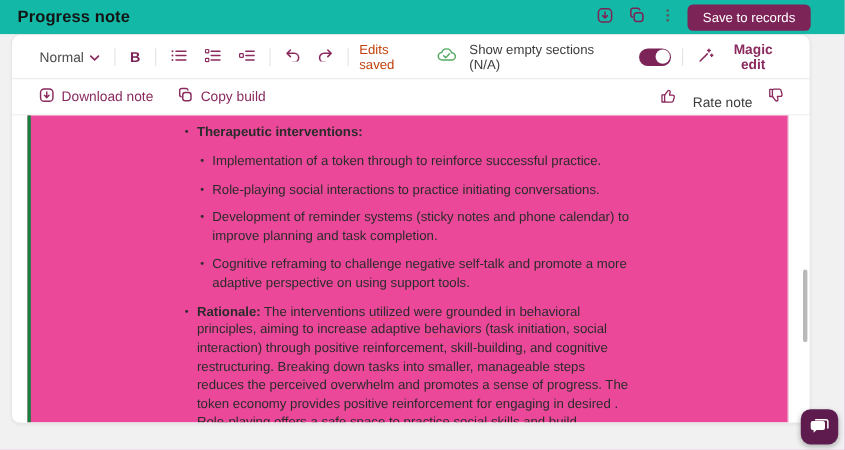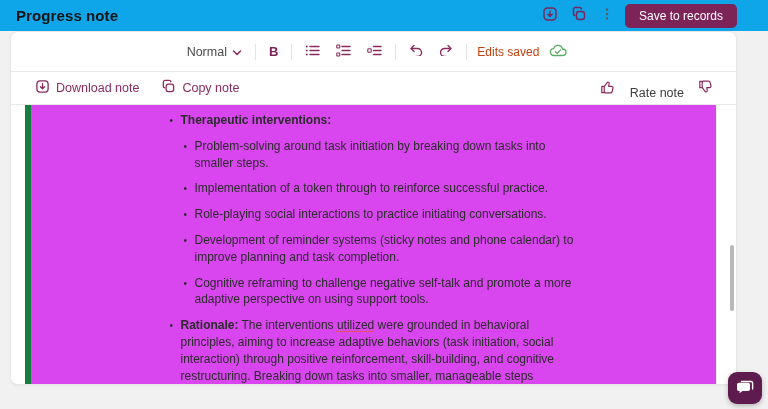--- a/index.html
+++ b/index.html
@@ -10,21 +10,21 @@
     --red:#e0524d;
     --pagebg:#f1f1f2;
     --border:#e9e9e9;
     --ink:#2b2b2b;
   }
   *{margin:0;padding:0;box-sizing:border-box;}
   html,body{width:768px;height:409px;overflow:hidden;}
   body{background:var(--pagebg);font-family:"Liberation Sans",sans-serif;position:relative;}
 
   
-  .app-header{position:absolute;top:0;left:0;right:0;height:31px;background:#0ea5e9;
+  .app-header{position:absolute;top:0;left:0;right:0;height:31px;background:#14b8a6;
     display:flex;align-items:center;justify-content:space-between;padding:0 31px 0 16px;}
   .app-title{font-size:15px;font-weight:700;color:#141414;letter-spacing:.1px;}
   .header-controls{display:flex;align-items:center;gap:9px;}
   .icon-btn{background:none;border:none;cursor:pointer;display:flex;align-items:center;justify-content:center;padding:2px;}
   .save-btn{background:var(--brand);color:#fff;border:none;border-radius:5px;height:24px;
     padding:0 14px;font-size:12px;font-family:inherit;cursor:pointer;}
 
   
   .card{position:absolute;left:10px;top:31px;width:727px;height:354px;background:#fff;
     border:1px solid #e7e7e7;border-radius:8px;box-shadow:0 1px 3px rgba(0,0,0,.05);overflow:hidden;}
@@ -51,21 +51,21 @@
     justify-content:space-between;padding:0 20px 0 22px;}
   .act-group{display:flex;align-items:center;gap:18px;}
   .act-btn{background:none;border:none;cursor:pointer;display:flex;align-items:center;gap:6px;font-family:inherit;padding:2px;}
   .act-label{font-size:12.5px;color:var(--link);}
   .rate-group{display:flex;align-items:flex-end;gap:12px;}
   .rate-label{font-size:12.5px;color:#3c3c3c;}
 
   
   .doc-area{position:relative;height:279px;background:#fff;}
   .doc-page{position:absolute;left:14px;right:19px;top:0;bottom:0;
-    border-left:6px solid #15803d;border-right:1px solid #f1f1f1;background:#d946ef;overflow:hidden;}
+    border-left:3px solid #15803d;border-right:1px solid #f1f1f1;background:#ec4899;overflow:hidden;}
   .doc-content{width:408px;margin:7px auto 0;color:var(--ink);font-size:12px;line-height:1.4;}
   .doc-li{list-style:none;position:relative;padding-left:11px;margin-bottom:9px;}
   .doc-li::before{content:"•";position:absolute;left:0;top:0;font-size:10px;line-height:17px;color:var(--ink);}
   .sublist{margin-left:14px;}
   .sublist .doc-li{padding-left:11px;}
   .doc-strong{font-weight:700;margin-right:3px;}
   .misspelled{text-decoration:underline;text-decoration-style:dotted;text-decoration-color:var(--red);
     text-decoration-thickness:1px;text-underline-offset:2px;}
 
   .scroll-thumb{position:absolute;right:2px;top:140px;width:4px;height:66px;border-radius:2px;background:#b9b9b9;cursor:pointer;}
@@ -174,41 +174,58 @@
       <div class="tb-sep"></div>
       <span class="saved-text">Edits saved</span>
       <span>
         <svg width="18" height="14" viewBox="0 0 18 14" fill="none" stroke="#57ab63" stroke-width="1.3" stroke-linecap="round" stroke-linejoin="round">
           <path d="M5 12.5a3.4 3.4 0 0 1-.4-6.8A4.6 4.6 0 0 1 13.5 6a3.2 3.2 0 0 1 .4 6.5z"></path>
           <path d="M6.3 8.6 8.2 10.4 11.6 6.9"></path>
         </svg>
       </span>
     </div>
 
+    <div class="tb-group">
+      <span class="toggle-label">Show empty sections (N/A)</span>
+      <button class="toggle on">
+          <span class="knob"></span>
+        </button>
+      <div class="tb-sep"></div>
+      <button class="tb-btn">
+        <span>
+          <svg width="15" height="15" viewBox="0 0 15 15" fill="none" stroke="#8a2a5e" stroke-width="1.4" stroke-linecap="round">
+            <path d="M2.5 12.5 9 6"></path>
+              <path d="M10.5 1.8v2.4M9.3 3h2.4"></path>
+              <path d="M13 6.3v2M12 7.3h2"></path>
+          </svg>
+        </span>
+        <span class="magic-label">Magic edit</span>
+      </button>
+    </div>
   </div>
 
   <div class="actions-bar">
     <div class="act-group">
       <button class="act-btn">
         <span>
           <svg width="15" height="15" viewBox="0 0 16 16" fill="none" stroke="#8a2a5e" stroke-width="1.4" stroke-linecap="round" stroke-linejoin="round">
             <rect x="2" y="2" width="12" height="12" rx="3.5"></rect>
               <path d="M8 5v5M5.8 8.2 8 10.4 10.2 8.2"></path>
           </svg>
         </span>
         <span class="act-label">Download note</span>
       </button>
       <button class="act-btn">
         <span>
           <svg width="15" height="15" viewBox="0 0 16 16" fill="none" stroke="#8a2a5e" stroke-width="1.4" stroke-linejoin="round">
             <rect x="5.5" y="5.5" width="8" height="8" rx="2.5"></rect>
               <path d="M10.5 3.5v-.2A1.8 1.8 0 0 0 8.7 1.5H4.3A1.8 1.8 0 0 0 2.5 3.3v4.4a1.8 1.8 0 0 0 1.8 1.8h.2"></path>
           </svg>
         </span>
-        <span class="act-label">Copy note</span>
+        <span class="act-label">Copy build</span>
       </button>
     </div>
     <div class="rate-group">
       <button class="icon-btn">
         <span>
           <svg width="16" height="16" viewBox="0 0 16 16" fill="none" stroke="#8a2a5e" stroke-width="1.2" stroke-linecap="round" stroke-linejoin="round">
             <path d="M1.8 7.3h2.4v6.4H1.8z"></path>
             <path d="M4.2 13.2l1.1.7h5.3c.7 0 1.3-.5 1.45-1.15l.9-3.5A1.45 1.45 0 0 0 11.55 7.4H8.7l.5-2.55A1.25 1.25 0 0 0 6.95 3.8L4.2 7.5"></path>
           </svg>
         </span>
@@ -229,21 +246,20 @@
 
   <div class="doc-area">
     <div class="doc-page">
       <div class="doc-content">
         <ul>
           <li class="doc-li">
             <span class="doc-strong">Therapeutic interventions:</span>
           </li>
         </ul>
         <ul class="sublist">
-            <li class="doc-li">Problem-solving around task initiation by breaking down tasks into smaller steps.</li>
             <li class="doc-li">Implementation of a token through to reinforce successful practice.</li>
             <li class="doc-li">Role-playing social interactions to practice initiating conversations.</li>
             <li class="doc-li">Development of reminder systems (sticky notes and phone calendar) to improve planning and task completion.</li>
             <li class="doc-li">Cognitive reframing to challenge negative self-talk and promote a more adaptive perspective on using support tools.</li>
           </ul>
         <ul>
           <li class="doc-li">
             <span class="doc-strong">Rationale:</span><span>The interventions <span class="misspelled">utilized</span> were grounded in <span class="misspelled">behavioral</span> principles, aiming to increase adaptive <span class="misspelled">behaviors</span> (task initiation, social interaction) through positive reinforcement, skill-building, and cognitive restructuring. Breaking down tasks into smaller, manageable steps reduces the perceived overwhelm and promotes a sense of progress. The token economy provides positive reinforcement for engaging in desired . Role-playing offers a safe space to practice social skills and build confidence. Reminder systems enhance executive functioning and promote independence. Cognitive reframing helps challenge negative thoughts and promotes self-efficacy.</span>
           </li>
         </ul>

